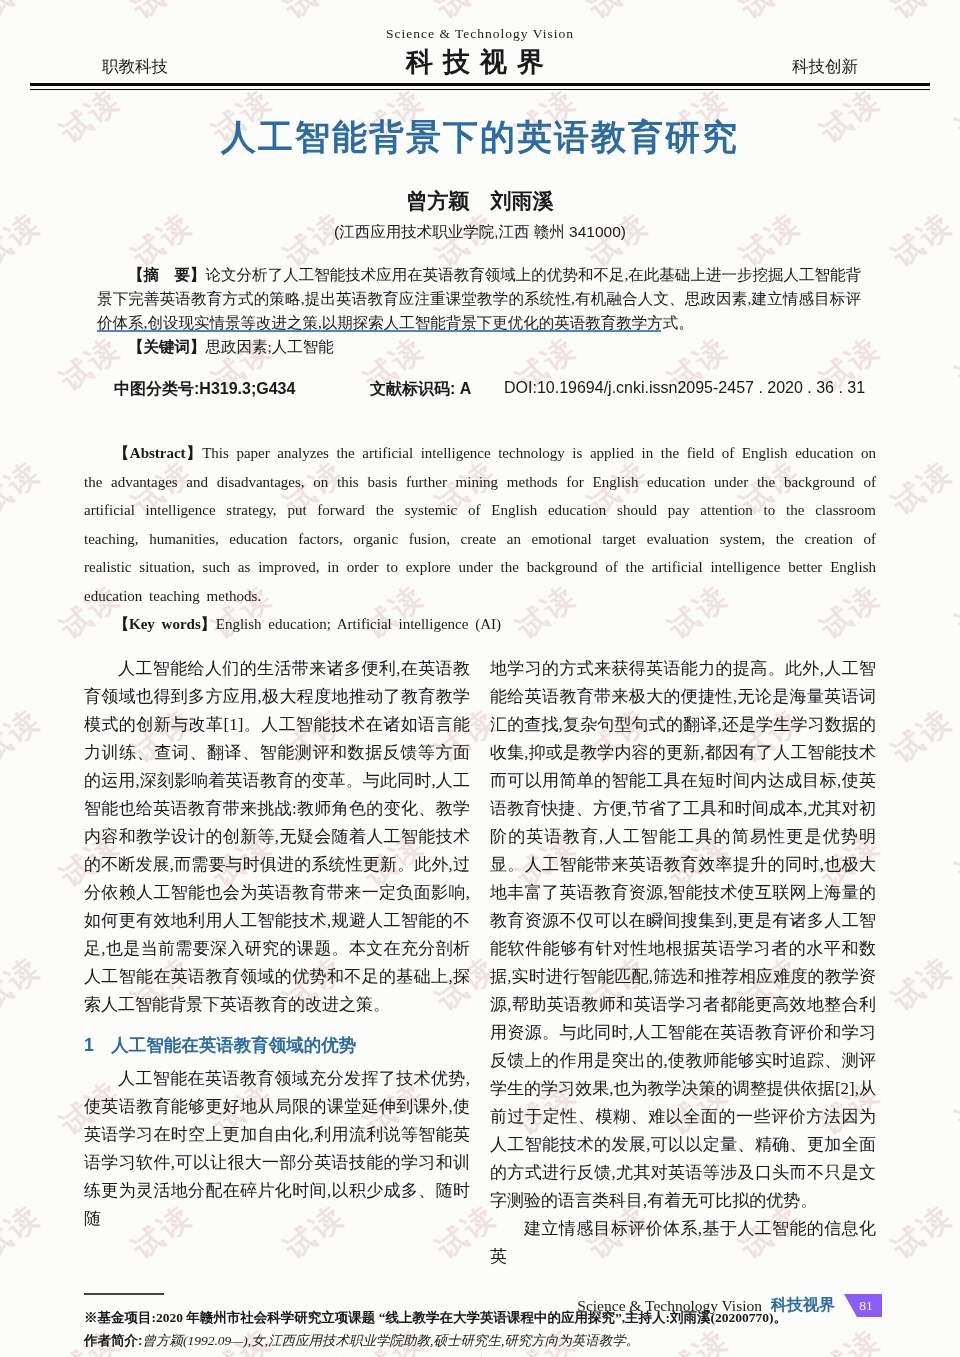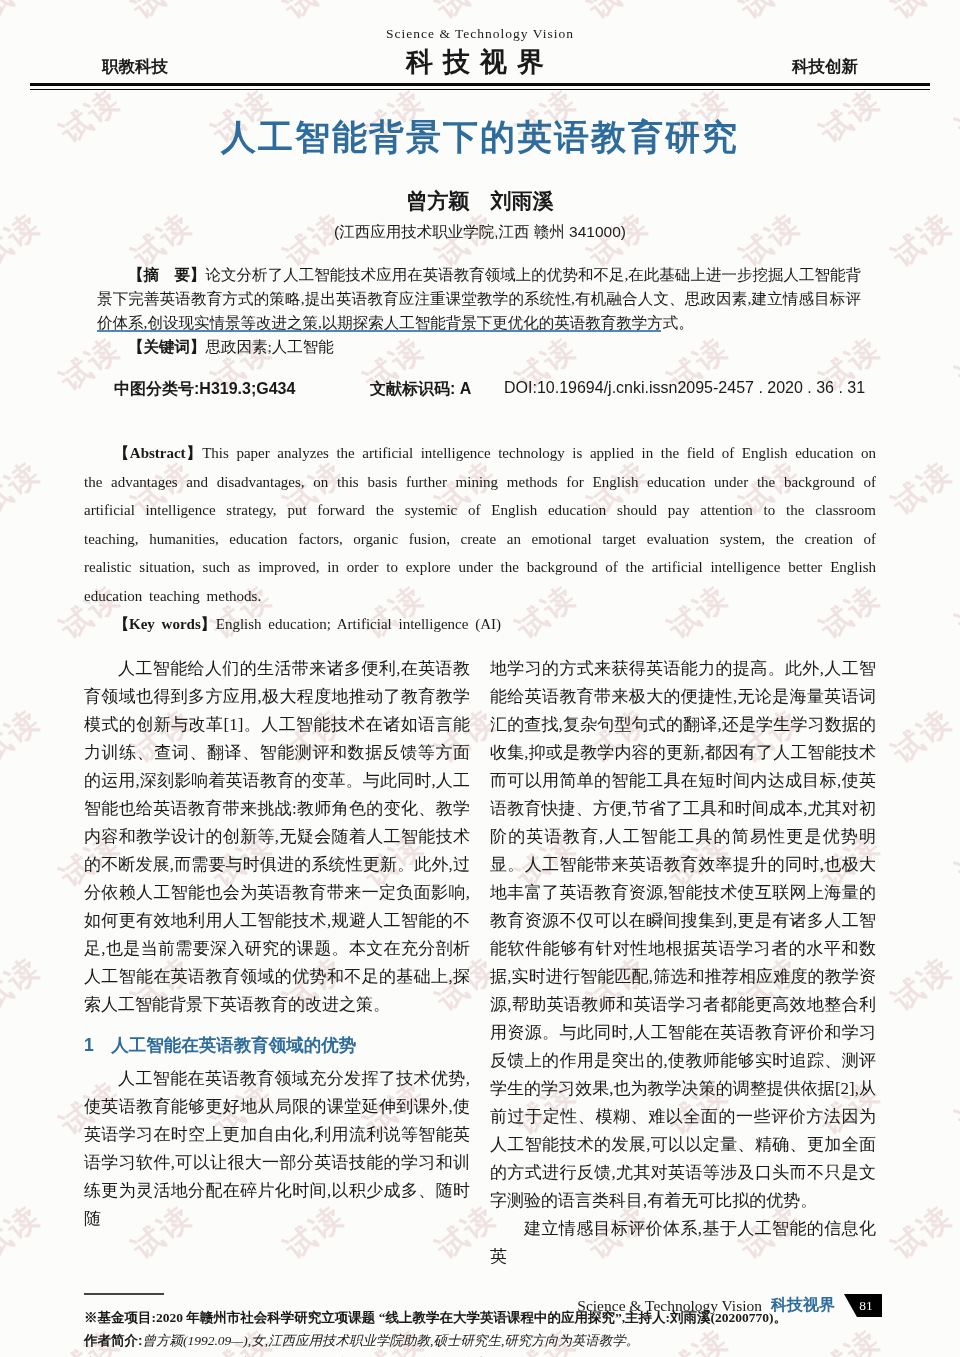--- a/index.html
+++ b/index.html
@@ -11,21 +11,21 @@
   #watermarks{position:absolute;inset:0;z-index:0;pointer-events:none;overflow:hidden;}
   .wm{position:absolute;transform:rotate(-38deg);font-size:30px;font-weight:bold;
       color:rgba(213,176,176,0.34);font-family:"Liberation Sans",sans-serif;letter-spacing:3px;}
   .page{position:relative;z-index:1;padding:0 84px;}
   .b{font-weight:bold;}
   .sans{font-family:"Liberation Sans",sans-serif;}
 
   
   .hdr-en{text-align:center;padding-top:26px;font-size:13.5px;letter-spacing:1px;}
   .hdr-row{display:flex;justify-content:space-between;align-items:flex-end;margin-top:2px;padding:0 18px;}
-  .hdr-side{font-family:"Liberation Sans",sans-serif;font-weight:bold;font-size:16.5px;padding-bottom:2px;}
+  .hdr-side{font-family:"Liberation Sans",sans-serif;font-weight:normal;font-size:16.5px;padding-bottom:2px;}
   .hdr-center{font-family:"Liberation Sans",sans-serif;font-weight:bold;font-size:27px;letter-spacing:10px;}
   .hdr-rule{margin:3px -54px 0 -54px;border-top:3px solid #0a0a0a;border-bottom:1.5px solid #0a0a0a;height:3px;}
 
   
   .title{text-align:center;margin-top:24px;font-size:35px;font-weight:bold;color:#2d6c9c;letter-spacing:2px;}
   .authors{text-align:center;margin-top:26px;font-size:21px;font-family:"Liberation Sans",sans-serif;font-weight:bold;}
   .affil{text-align:center;margin-top:7px;font-size:15.5px;font-family:"Liberation Sans",sans-serif;}
 
   
   .abs{margin:20px 0 0 13px;width:764px;font-size:15.5px;line-height:24px;text-align:justify;}
@@ -55,21 +55,21 @@
   .fn-rule{width:80px;border-top:2.5px solid #444;margin-bottom:12px;}
   .fn-fund{font-family:Liberation Serif, serif;font-weight:bold;font-size:13.5px;line-height:22px;}
   .fn-bio{font-size:13.5px;line-height:23px;font-style:italic;}
   .fn-bio .lbl{font-style:normal;font-weight:bold;font-family:"Liberation Sans",sans-serif;}
   .fn-bio2{padding-left:0;}
 
   
   .page-footer{position:absolute;right:78px;bottom:40px;display:flex;align-items:center;gap:9px;z-index:1;}
   .pf-en{font-size:15.5px;}
   .pf-cn{color:#2d6c9c;font-family:"Liberation Sans",sans-serif;font-weight:bold;font-size:16px;}
-  .pf-badge{background:#000000;color:#fff;width:38px;height:23px;display:flex;align-items:center;justify-content:center;
+  .pf-badge{background:#8b5cf6;color:#fff;width:38px;height:23px;display:flex;align-items:center;justify-content:center;
             font-size:13.5px;clip-path:polygon(0 0,100% 0,100% 100%,34% 100%);padding-left:6px;box-sizing:border-box;}
 </style>
 </head>
 <body>
 
 <div id="watermarks">
     <span class="wm" style="left: -22px; top: -28px;">试读</span>
     <span class="wm" style="left: 130px; top: -28px;">试读</span>
     <span class="wm" style="left: 282px; top: -28px;">试读</span>
     <span class="wm" style="left: 434px; top: -28px;">试读</span>

